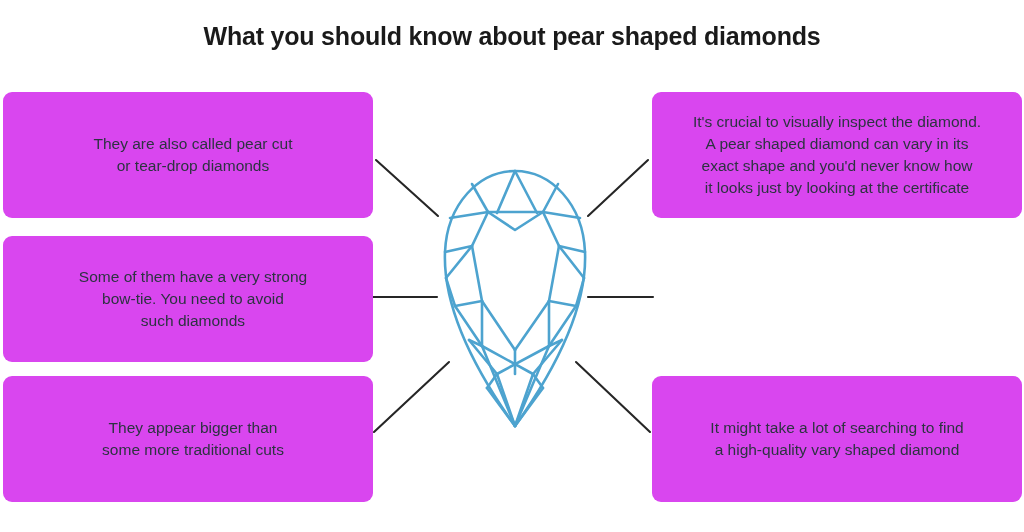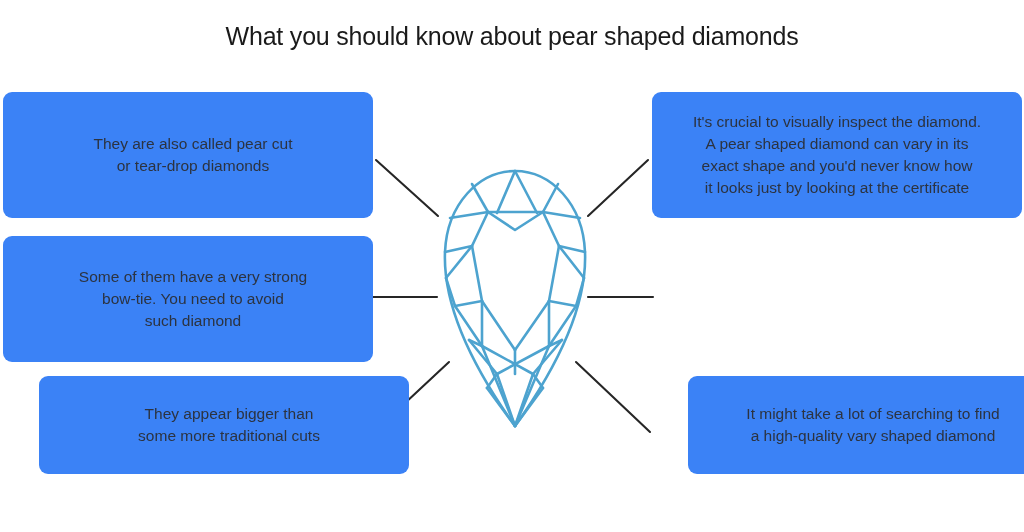--- a/index.html
+++ b/index.html
@@ -19,46 +19,46 @@
     height: 532px;
     background: #ffffff;
   }
   #page-title {
     position: absolute;
     left: 0;
     top: 22px;
     width: 1024px;
     text-align: center;
     font-size: 25px;
-    font-weight: normal;
+    font-weight: bold;
     color: #1a1a1a;
     letter-spacing: -0.2px;
   }
   .fact-box {
     position: absolute;
-    background: #3b82f6;
+    background: #d946ef;
     border-radius: 9px;
     display: flex;
     align-items: center;
     justify-content: center;
     box-sizing: border-box;
     padding: 6px 14px;
   }
   .fact-text {
     text-align: center;
     font-size: 15.5px;
     line-height: 1.42;
     color: #2c3340;
     white-space: pre-line;
   }
   .box-left  { left: 3px;   width: 370px; padding-left: 24px; }
   .box-right { left: 652px; width: 370px; }
   .row-1 { top: 92px;  height: 126px; }
   .row-2 { top: 236px; height: 126px; }
-  .row-3 { top: 376px; height: 98px; margin-left: 36px; }
+  .row-3 { top: 376px; height: 126px; }
 
   #connectors {
     position: absolute;
     left: 0;
     top: 0;
     width: 1024px;
     height: 532px;
     pointer-events: none;
   }
   #diamond-svg {
@@ -142,21 +142,21 @@
   </svg>
 
   <div class="fact-box box-left row-1">
     <div class="fact-text">They are also called pear cut
 or tear-drop diamonds</div>
   </div>
 
   <div class="fact-box box-left row-2">
     <div class="fact-text">Some of them have a very strong
 bow-tie. You need to avoid
-such diamond</div>
+such diamonds</div>
   </div>
 
   <div class="fact-box box-left row-3">
     <div class="fact-text">They appear bigger than
 some more traditional cuts</div>
   </div>
 
   <div class="fact-box box-right row-1">
     <div class="fact-text">It's crucial to visually inspect the diamond.
 A pear shaped diamond can vary in its

